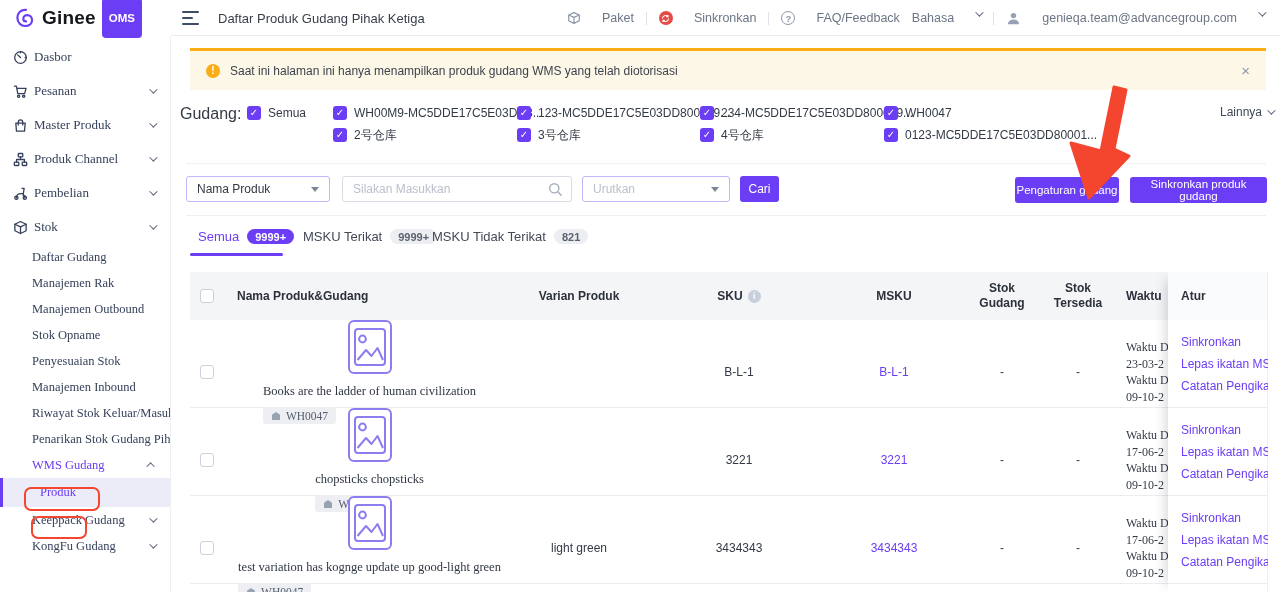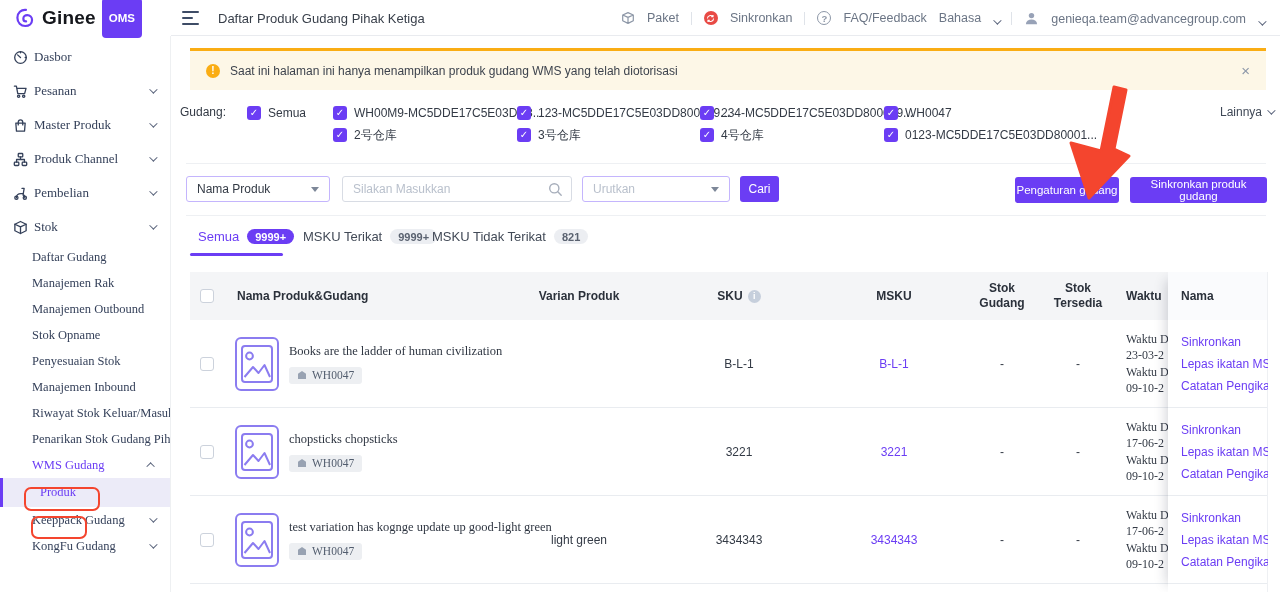--- a/index.html
+++ b/index.html
@@ -11,21 +11,21 @@
   .topbar { position:absolute; left:0; top:0; width:1280px; height:36px; background:#fff; z-index:20; }
   .hline { position:absolute; left:171px; top:35px; width:1109px; height:1px; background:#e9ebef; z-index:21; }
   .logo { position:absolute; left:14px; top:0; height:36px; display:flex; align-items:center; gap:6px; }
   .brand { font-size:19px; font-weight:bold; color:#15171c; letter-spacing:.2px; }
   .oms { background:#6b3df4; color:#fff; font-size:11.5px; font-weight:bold; padding:14px 7px; border-radius:4px; }
   .burger { position:absolute; left:182px; top:11px; width:17px; height:14px; display:flex; flex-direction:column; justify-content:space-between; cursor:pointer; }
   .burger i { display:block; height:2px; background:#3e4c66; border-radius:1px; }
   .burger i:nth-child(2) { width:11px; }
   .ptitle { position:absolute; left:218px; top:11px; font-size:13px; color:#383f4a; }
   .hnav { position:absolute; right:16px; top:0; height:36px; display:flex; align-items:center; gap:12px; color:#6b7585; font-size:12.5px; }
-  .hitem { display:inline-flex; align-items:flex-end; gap:12px; cursor:pointer; white-space:nowrap; }
+  .hitem { display:inline-flex; align-items:flex-start; gap:21px; cursor:pointer; white-space:nowrap; }
   .vdiv { width:1px; height:13px; background:#dfe3e9; }
   .qmark { width:14px; height:14px; border:1.2px solid #8d97a7; border-radius:50%; font-size:9.5px; display:inline-flex; align-items:center; justify-content:center; color:#8d97a7; font-weight:bold; }
   .syncdot { width:14px; height:14px; background:#e84a45; border-radius:50%; color:#fff; font-size:9px; display:inline-flex; align-items:center; justify-content:center; font-weight:bold; }
   .chev { display:inline-block; width:6px; height:6px; border-right:1.6px solid #58627a; border-bottom:1.6px solid #58627a; }
   .chev.down { transform:rotate(45deg) translateY(-2px); }
   .chev.up { transform:rotate(-135deg) translateY(-2px); }
 
   
   .sidebar { position:absolute; left:0; top:36px; width:171px; height:556px; background:#fff; border-right:1px solid #eef0f2; padding-top:4px; z-index:10; }
   .s-item { position:relative; height:34px; display:flex; align-items:center; padding-left:12px; gap:6px; color:#35415a; cursor:pointer; font-family:"Liberation Serif","DejaVu Serif",serif; font-size:13px; }
@@ -38,21 +38,21 @@
   .s-produk { position:relative; height:29px; display:flex; align-items:center; padding-left:40px; background:#ecebf8; color:#6b3df4; cursor:pointer; font-family:"Liberation Serif","DejaVu Serif",serif; font-size:12.5px; }
   .pbar { position:absolute; left:0; top:0; width:3px; height:100%; background:#6b3df4; }
 
   
   .banner { position:absolute; left:190px; top:48px; width:1076px; height:42px; background:#fdf7e7; border-top:3px solid #faad14; display:flex; align-items:center; padding:0 16px; gap:10px; }
   .warn { width:14px; height:14px; background:#faad14; border-radius:50%; color:#fff; font-size:10px; font-weight:bold; display:inline-flex; align-items:center; justify-content:center; flex:none; }
   .banner-text { font-size:12px; color:#3d434d; flex:1; }
   .bclose { font-size:15px; color:#8c97a8; cursor:pointer; }
 
   
-  .glabel { position:absolute; left:180px; top:105px; font-size:12px; color:#333a45; }
+  .glabel { position:absolute; left:180px; top:105px; font-size:16px; color:#333a45; }
   .cbx { position:absolute; display:flex; align-items:center; gap:7px; font-size:12px; color:#333a45; height:16px; cursor:pointer; white-space:nowrap; }
   .cb { width:14px; height:14px; background:#6b3df4; border-radius:3px; color:#fff; display:inline-flex; align-items:center; justify-content:center; flex:none; }
   .cb i { font-style:normal; font-size:10px; line-height:1; }
   .cb-empty { width:14px; height:14px; background:#fff; border:1px solid #ccd2dc; border-radius:3px; display:inline-block; }
   .lainnya { position:absolute; left:1220px; top:105px; display:flex; align-items:center; gap:5px; font-size:12px; color:#3f4856; cursor:pointer; }
 
   .secline { position:absolute; left:186px; width:1080px; height:1px; background:#eef0f3; }
 
   
   .ctrl { position:absolute; top:176px; height:26px; border:1px solid #c4b5fd; border-radius:3px; background:#fff; display:flex; align-items:center; font-size:12px; }
@@ -80,21 +80,21 @@
   .t-head { height:48px; background:#f4f5f7; font-size:12px; font-weight:bold; color:#2b313b; }
   .t-row { height:88px; border-bottom:1px solid #e9ecf0; font-size:12px; color:#333a45; }
   .td { overflow:visible; }
   .c-center { text-align:center; }
   .c-cb { display:flex; justify-content:center; }
   .h-nama { padding-left:13px; }
   .h-wrap { text-align:center; line-height:15px; padding:0 6px; }
   .h-waktu { padding-left:10px; white-space:nowrap; overflow:hidden; }
   .sku-h { display:flex; align-items:center; justify-content:center; gap:5px; }
   .info { width:13px; height:13px; background:#c6cfdc; border-radius:50%; color:#fff; font-size:9px; font-style:normal; font-weight:bold; display:inline-flex; align-items:center; justify-content:center; }
-  .c-nama { display:flex; align-items:center; gap:10px; padding-left:11px; }
+  .c-nama { display:flex; align-items:center; gap:10px; padding-left:11px;flex-direction:column; }
   .pimg { flex:none; display:inline-flex; }
   .ninfo { display:flex; flex-direction:column; gap:8px; min-width:0; }
   .pname { font-family:"Liberation Serif","DejaVu Serif",serif; font-size:12.5px; color:#2f3642; white-space:nowrap; }
   .tag { display:inline-flex; align-items:center; gap:5px; background:#edeff2; border-radius:3px; padding:2.5px 8px; font-family:"Liberation Serif","DejaVu Serif",serif; font-size:11.5px; color:#525d6e; align-self:flex-start; }
   .link { color:#6b3df4; cursor:pointer; }
   .c-waktu { font-family:"Liberation Serif","DejaVu Serif",serif; font-size:12px; color:#333a45; padding-left:10px; line-height:16.5px; white-space:nowrap; overflow:hidden; }
   .c-waktu i { display:block; font-style:normal; }
   .pinned { position:absolute; right:0; top:0; width:100px; height:100%; background:#fff; box-shadow:-9px 0 12px -8px rgba(30,35,60,.22); border-right:1px solid #eef0f3; }
   .p-head { height:48px; background:#fafbfd; display:flex; align-items:center; padding-left:13px; font-size:12px; font-weight:bold; color:#2b313b; }
   .p-cell { height:88px; display:flex; flex-direction:column; justify-content:center; gap:8px; padding-left:13px; border-bottom:1px solid #e9ecf0; }
@@ -504,21 +504,21 @@
       <div class="td c-waktu">
         <i>Waktu D</i>
           <i>17-06-2</i>
           <i>Waktu D</i>
           <i>09-10-2</i>
       </div>
       <div class="td"></div>
     </div>
 
     <div class="pinned">
-      <div class="p-head">Nama</div>
+      <div class="p-head">Atur</div>
       <div class="p-cell">
         <a>Sinkronkan</a>
         <a>Lepas ikatan MSKU</a>
         <a>Catatan Pengikatan</a>
       </div>
       <div class="p-cell">
         <a>Sinkronkan</a>
         <a>Lepas ikatan MSKU</a>
         <a>Catatan Pengikatan</a>
       </div>

